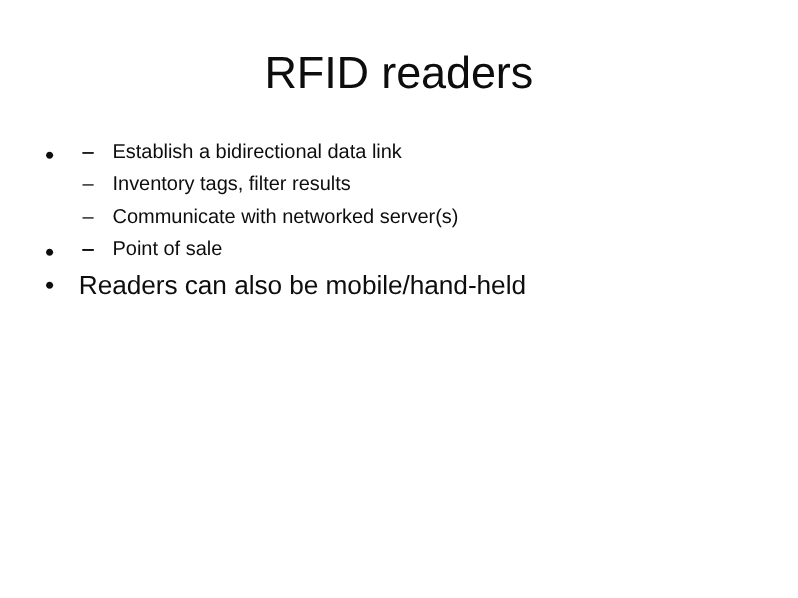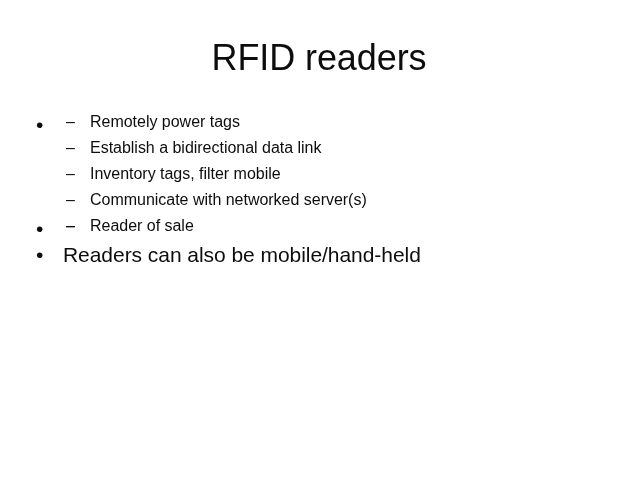--- a/index.html
+++ b/index.html
@@ -102,49 +102,48 @@
   <div class="slide-title">RFID readers</div>
 
   <div class="body-area">
 
     <div class="group">
       <div class="bullet-l1">
         <span class="marker">•</span>
       </div>
       <div class="bullet-l2">
         <span class="marker">–</span>
-        <span>Remotely power tags</span>
       </div>
       <div class="bullet-l2">
         <span class="marker">–</span>
         <span>Establish a bidirectional data link</span>
       </div>
       <div class="bullet-l2">
         <span class="marker">–</span>
-        <span>Inventory tags, filter mobile</span>
+        <span>Inventory tags, filter results</span>
       </div>
       <div class="bullet-l2">
         <span class="marker">–</span>
         <span>Communicate with networked server(s)</span>
       </div>
       <div class="bullet-l2">
         <span class="marker">–</span>
       </div>
     </div>
 
     <div class="group">
       <div class="bullet-l1">
         <span class="marker">•</span>
       </div>
       <div class="bullet-l2">
         <span class="marker">–</span>
       </div>
       <div class="bullet-l2">
         <span class="marker">–</span>
-        <span>Reader of sale</span>
+        <span>Point of sale</span>
       </div>
     </div>
 
     <div class="group">
       <div class="bullet-l1">
         <span class="marker">•</span>
         <span>Readers can also be mobile/hand-held</span>
       </div>
     </div>
 

